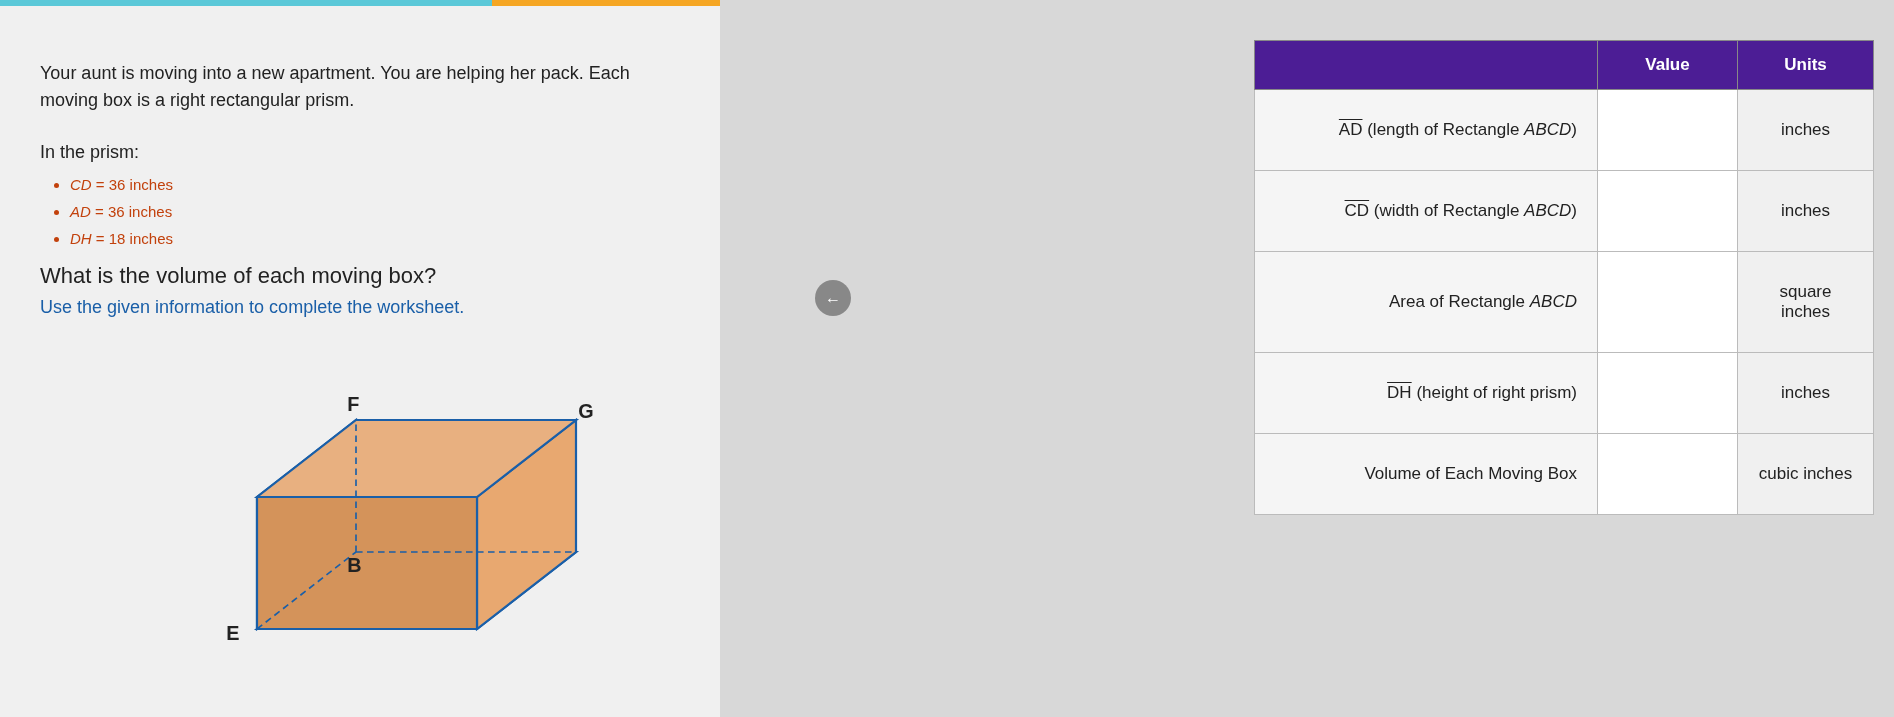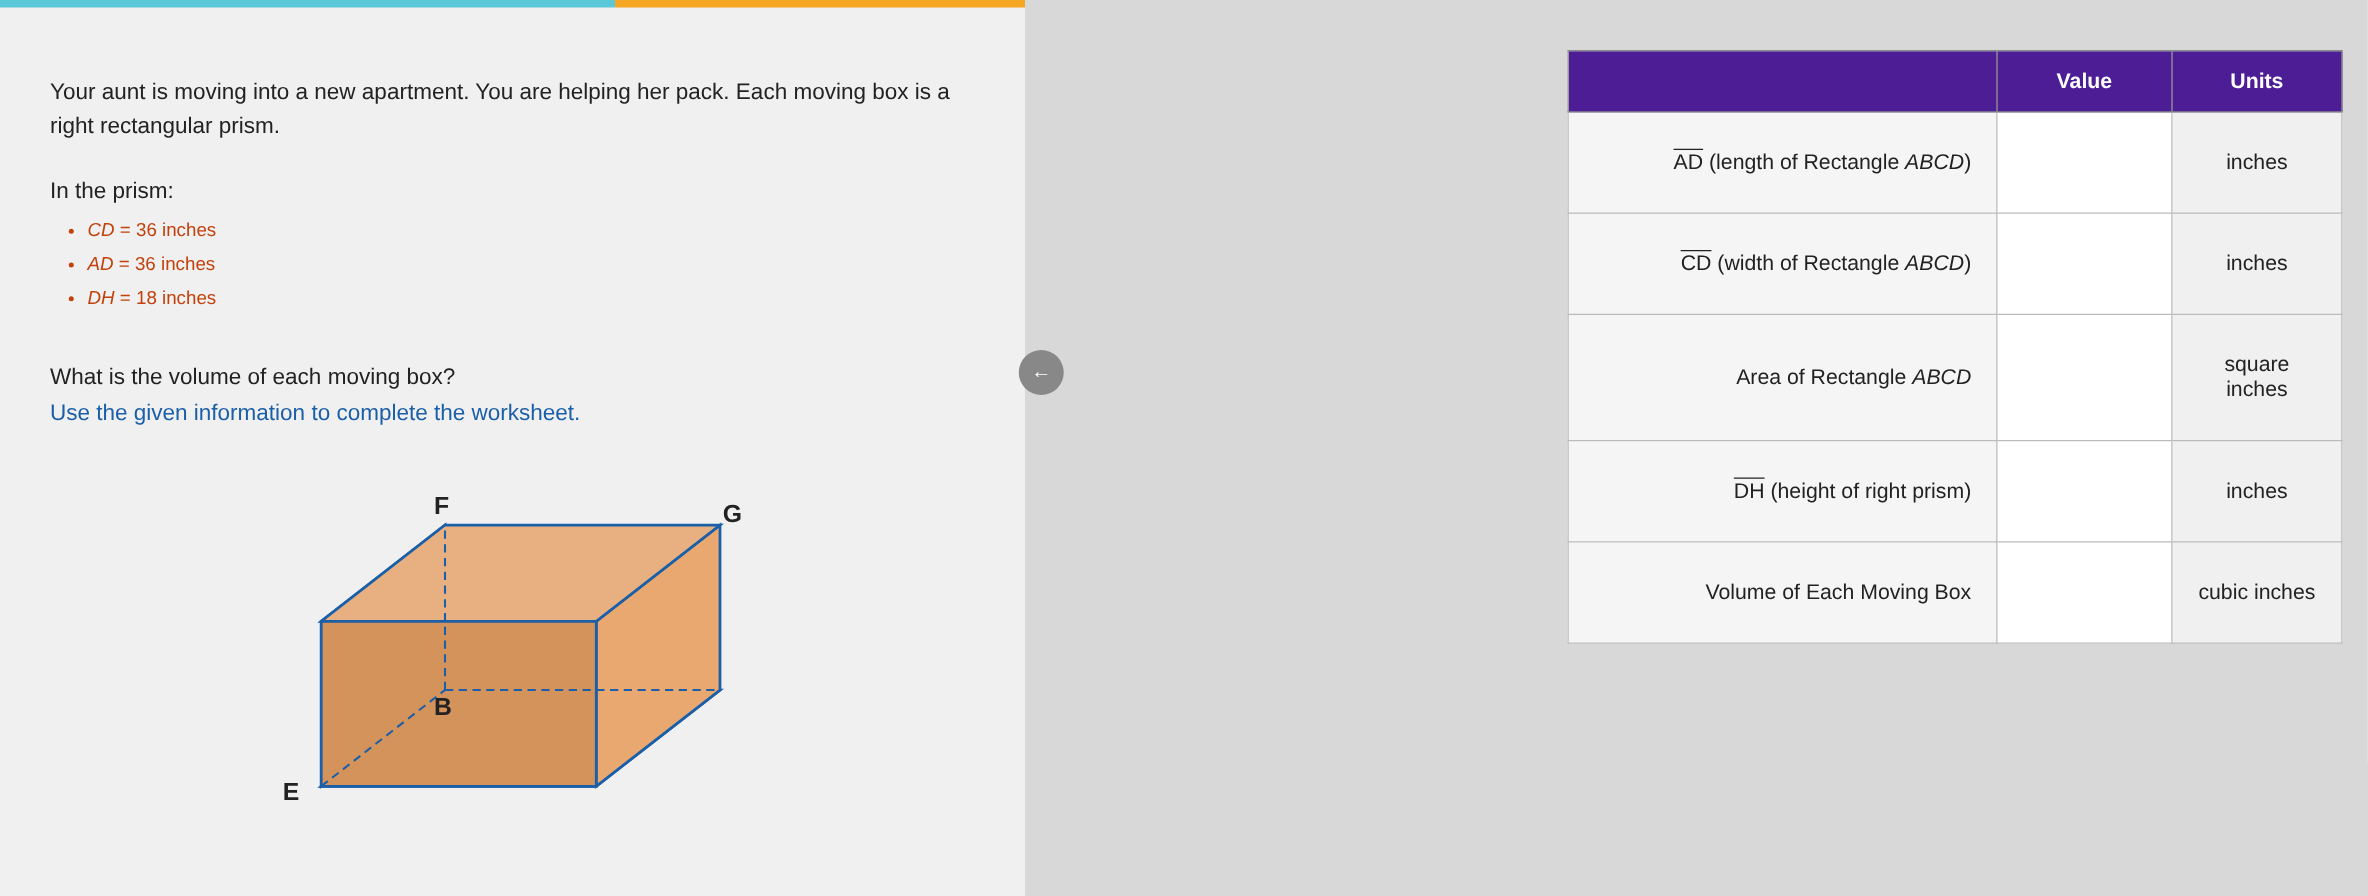--- a/index.html
+++ b/index.html
@@ -33,21 +33,21 @@
 
     
     .main-layout {
       display: flex;
       width: 100%;
       height: 100%;
     }
 
     
     .left-panel {
-      width: 820px;
+      width: 720px;
       background: #f0f0f0;
       padding: 30px 40px;
       position: relative;
     }
 
     
     .top-colored-bar {
       position: absolute;
       top: 0;
       left: 0;
@@ -75,22 +75,22 @@
       margin-top: 8px;
     }
 
     .bullet-list li {
       font-size: 15px;
       line-height: 1.8;
       color: #c2410c;
     }
 
     .question-text {
-      margin-top: 39px;
-      font-size: 18px;
+      margin-top: 11px;
+      font-size: 22px;
       color: #222;
     }
 
     .instruction-text {
       margin-top: 8px;
       font-size: 18px;
       color: #1a5fa8;
       font-weight: normal;
     }
 

